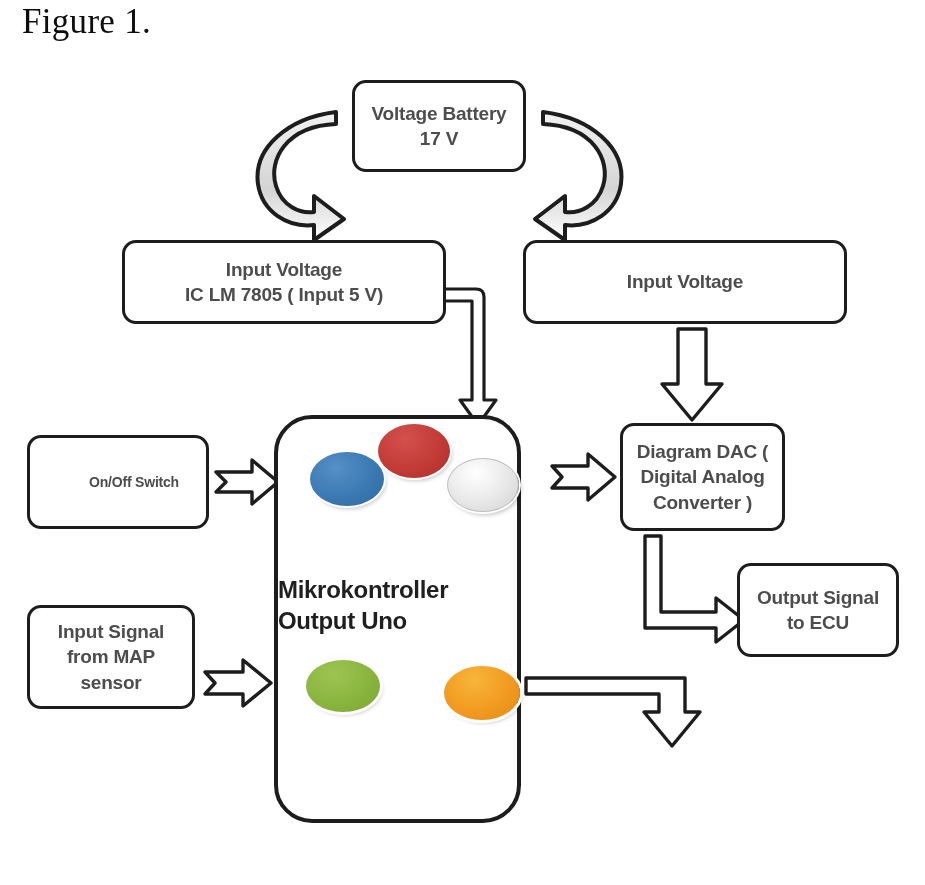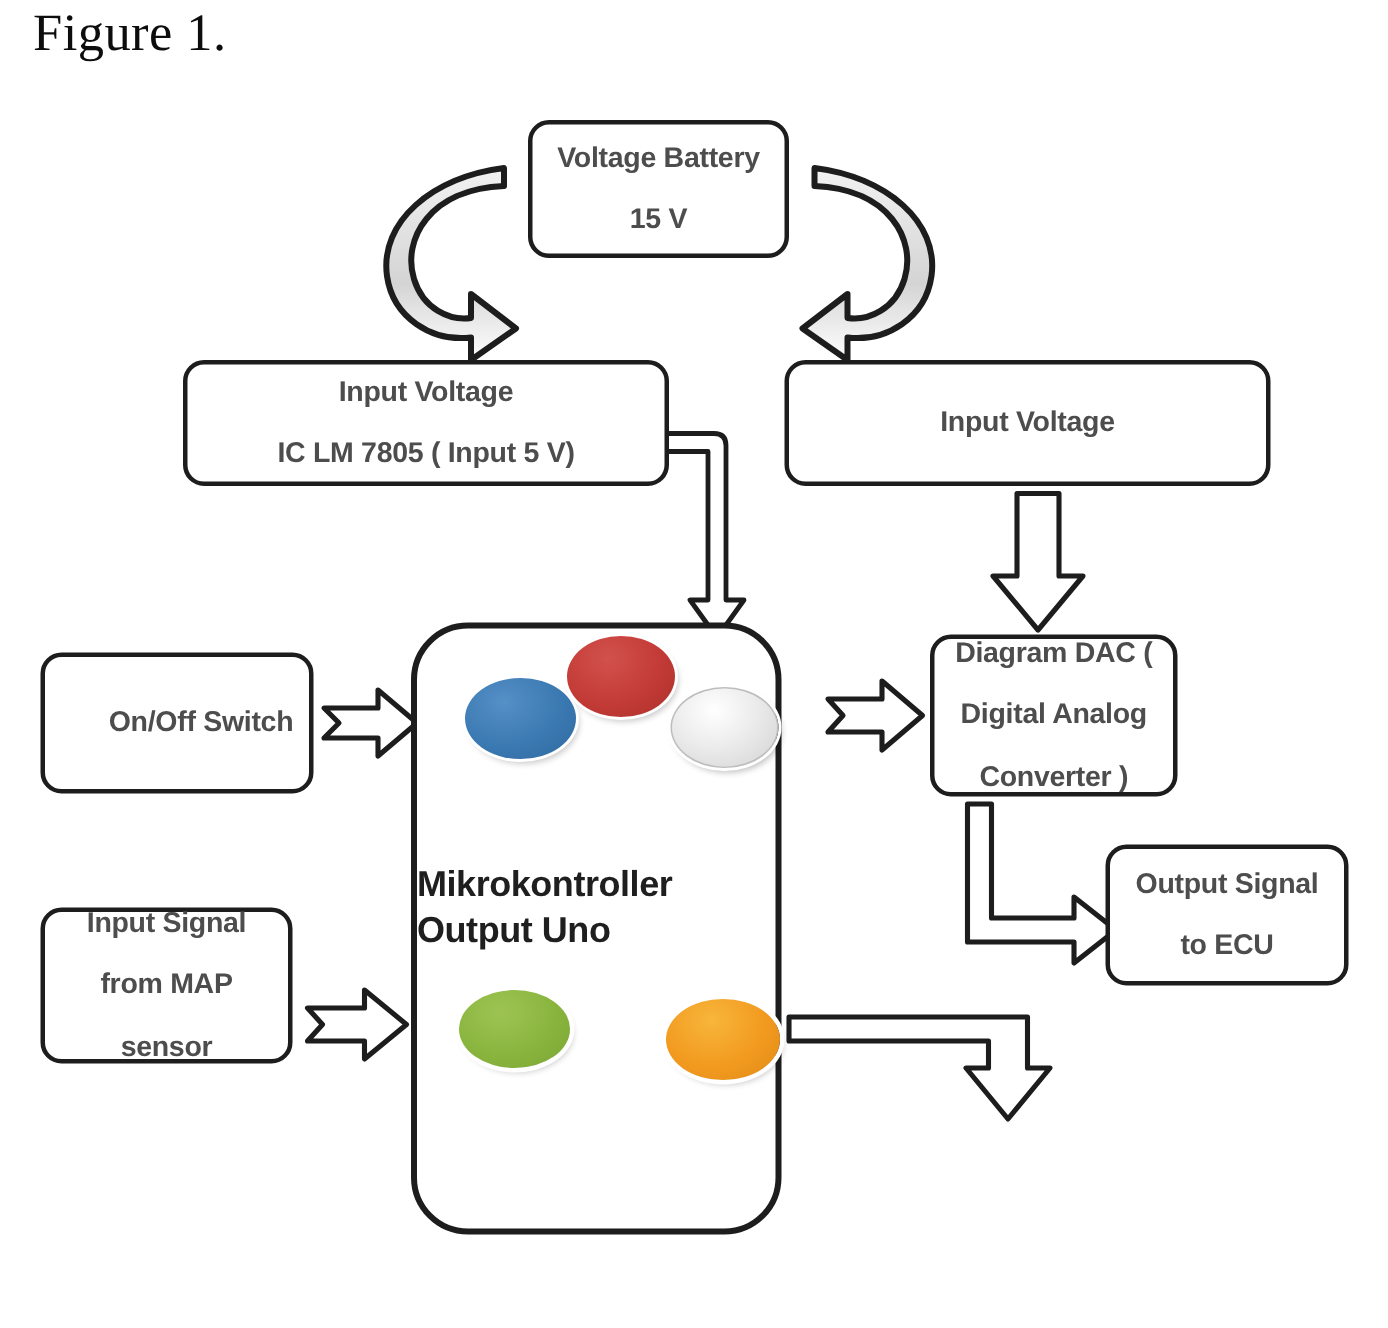--- a/index.html
+++ b/index.html
@@ -43,28 +43,27 @@
     border-radius: 14px;
     display: flex;
     flex-direction: column;
     align-items: center;
     justify-content: center;
     text-align: center;
     color: #4d4d4d;
     font-weight: 600;
     line-height: 1.32;
     letter-spacing: -0.2px;
-    gap: 16px;
   }
   .node .line { display: block; white-space: nowrap; }
 
   #node-battery   { left: 352px; top: 80px;  width: 174px; height: 92px;  font-size: 19px; }
   #node-reg5      { left: 122px; top: 240px; width: 324px; height: 84px;  font-size: 19px; }
   #node-reg9      { left: 523px; top: 240px; width: 324px; height: 84px;  font-size: 19px; }
-  #node-switch    { left: 27px;  top: 435px; width: 182px; height: 94px;  font-size: 19px; padding-left: 32px; }
+  #node-switch    { left: 27px;  top: 435px; width: 182px; height: 94px;  font-size: 14px; padding-left: 32px; }
   #node-map       { left: 27px;  top: 605px; width: 168px; height: 104px; font-size: 19px; }
   #node-dac       { left: 620px; top: 423px; width: 165px; height: 108px; font-size: 19px; }
   #node-ecu       { left: 737px; top: 563px; width: 162px; height: 94px;  font-size: 19px; }
   #node-lcd       { left: 565px; top: 748px; width: 293px; height: 118px; font-size: 19px; }
 
   
   #node-mcu {
     position: absolute;
     left: 274px;
     top: 415px;
@@ -239,21 +238,21 @@
                L 672 746
                L 644 712
                L 659 712
                L 659 694
                L 526 694 Z" fill="#ffffff" stroke="#1d1d1d" stroke-width="3.4" stroke-linejoin="round"></path>
     </g>
   </svg>
 
   <div class="node" id="node-battery">
     <span class="line">Voltage Battery</span>
-    <span class="line">15 V</span>
+    <span class="line">17 V</span>
   </div>
 
   <div class="node" id="node-reg5">
     <span class="line">Input Voltage</span>
     <span class="line">IC LM 7805 ( Input 5 V)</span>
   </div>
 
   <div class="node" id="node-reg9">
     <span class="line">Input Voltage</span>
   </div>

